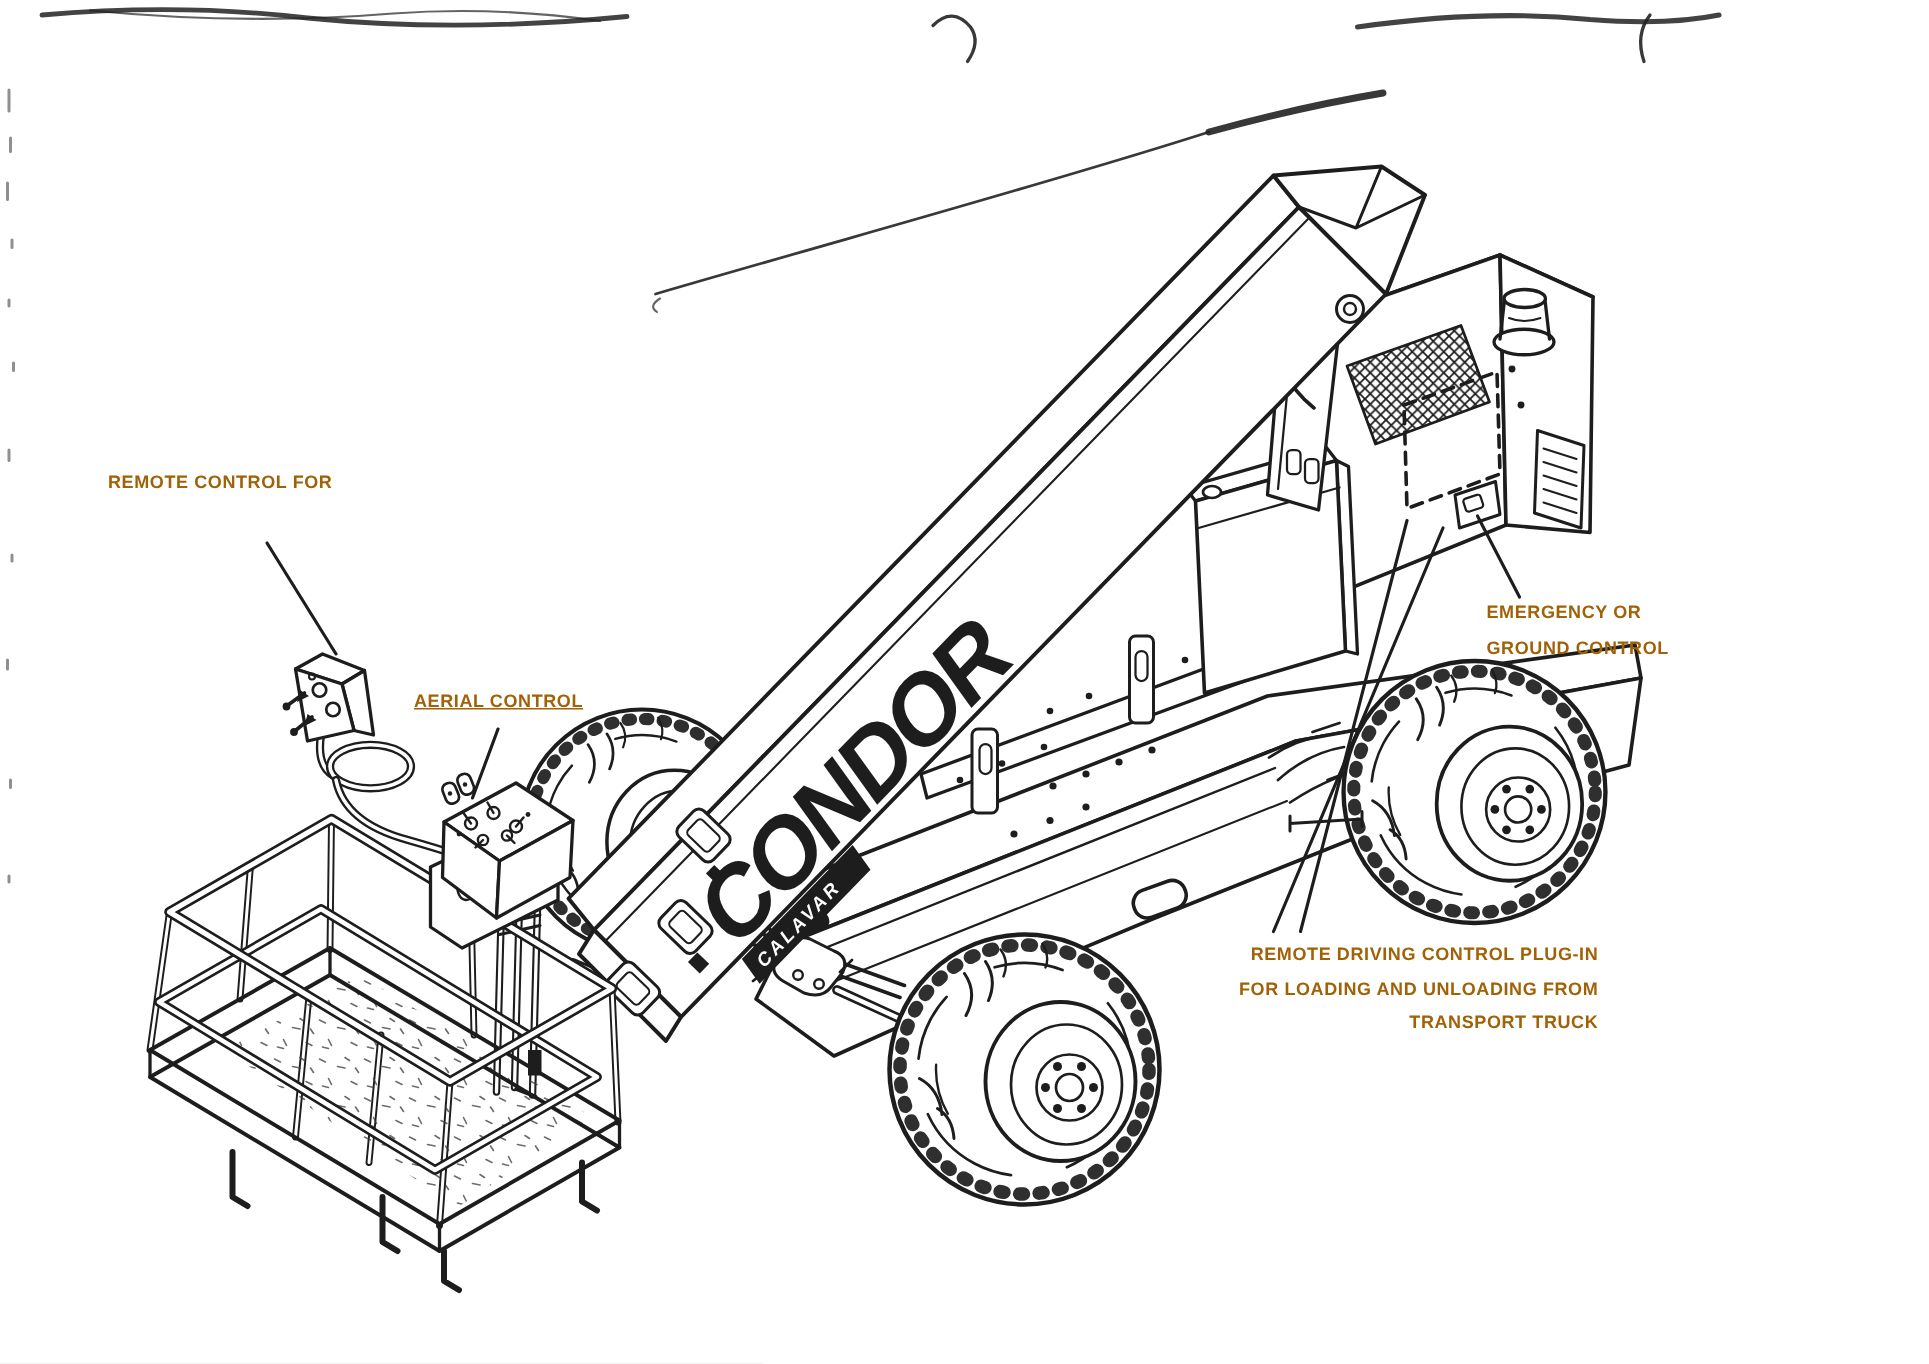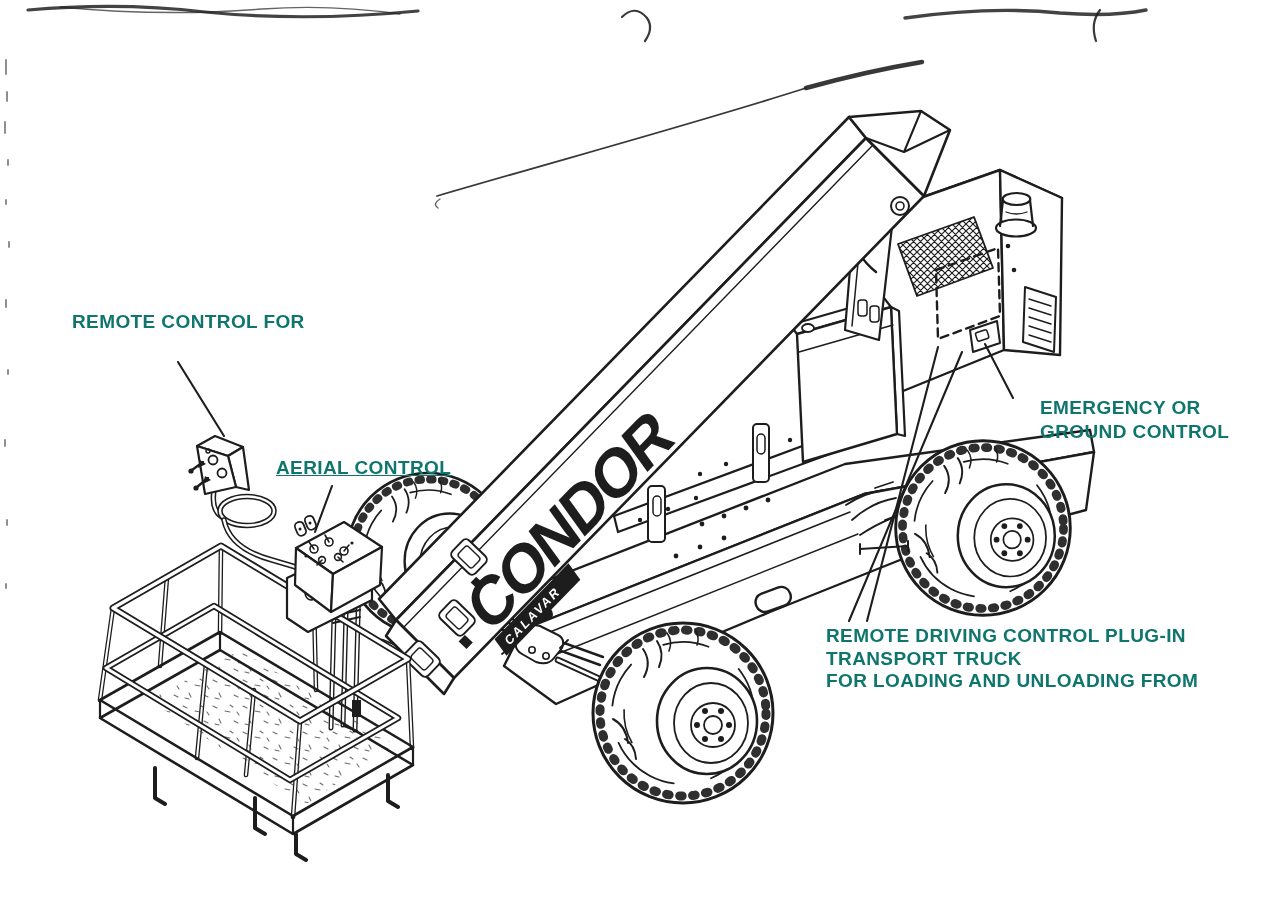--- a/index.html
+++ b/index.html
@@ -2,21 +2,21 @@
 <html><head>
 <meta charset="utf-8">
 <style>
   html,body{margin:0;padding:0;background:#e8e8e8;}
   .page{
     position:relative; width:1286px; height:909px; background:#ffffff;
     overflow:hidden; font-family:"Liberation Sans", sans-serif;
   }
   svg text{ font-family:"Liberation Sans", sans-serif; }
   .callout{
-    position:absolute; color:#0f766e; font-weight:bold; font-size:19px;
+    position:absolute; color:#a16207; font-weight:bold; font-size:12px;
     line-height:23px; letter-spacing:.4px; white-space:nowrap;
   }
   .callout .cl{ display:block; }
   .lh24 .cl{ line-height:24px; }
   .lh22 .cl{ line-height:22.5px; }
 </style>
 </head>
 <body>
 
 <div class="page">
@@ -308,24 +308,24 @@
 
 
 <div class="callout" style="left:72px; top:310px;">
   <span class="cl">REMOTE CONTROL FOR</span>
 </div>
 
 <div class="callout" style="left:276px; top:456px;text-decoration:underline;">
   <span class="cl">AERIAL CONTROL</span>
 </div>
 
-<div class="callout lh24" style="left:1040px; top:396px;">
+<div class="callout lh24" style="left:991px; top:396px;">
   <span class="cl">EMERGENCY OR</span>
   <span class="cl">GROUND CONTROL</span>
 </div>
 
-<div class="callout lh22" style="left:826px; top:625px;">
+<div class="callout lh22" style="left:826px; top:625px;text-align:right;">
   <span class="cl">REMOTE DRIVING CONTROL PLUG-IN</span>
+  <span class="cl">FOR LOADING AND UNLOADING FROM</span>
   <span class="cl">TRANSPORT TRUCK</span>
-  <span class="cl">FOR LOADING AND UNLOADING FROM</span>
 </div>
 
 </div>
 
 </body></html>

